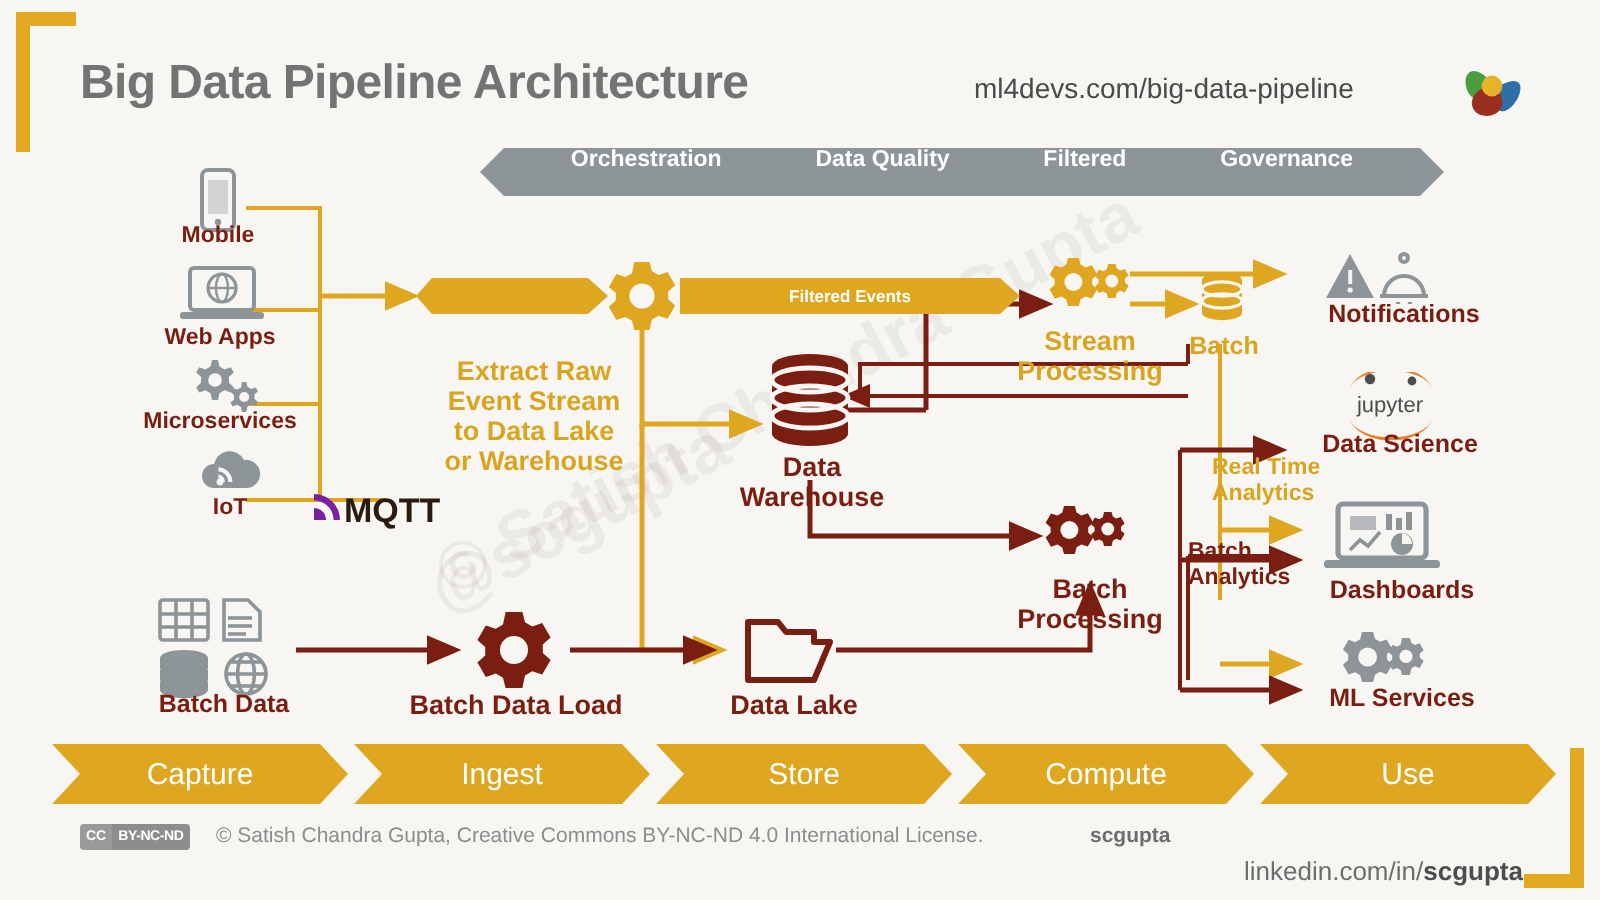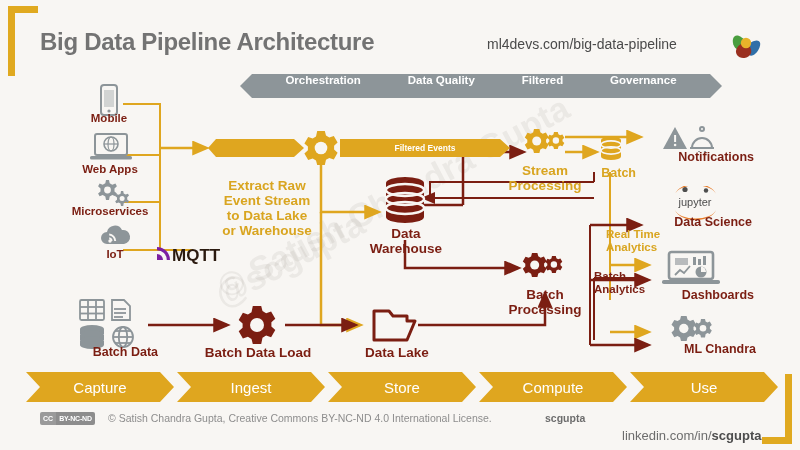--- a/index.html
+++ b/index.html
@@ -32,31 +32,31 @@
   }
   .site-url {
     position: absolute; left: 487px; top: 26px;
     font-size: 14px; color: #4a4a4a;
   }
   .brand-logo { position: absolute; left: 728px; top: 14px; width: 40px; height: 40px; }
 
   
   .gray-bar { position: absolute; left: 240px; top: 74px; width: 482px; height: 24px; }
   .gray-bar .chev-labels {
-    position: absolute; inset: 0; display: flex; align-items: flex-start;
+    position: absolute; inset: 0; display: flex; align-items: flex-end;
     justify-content: space-around; color: #fff; font-size: 11.5px; font-weight: bold;
-    padding: 0 22px;
+    padding: 12px 22px;
   }
 
   
   .lbl { position: absolute; font-weight: bold; text-align: center; line-height: 1.12; }
   .lbl.maroon { color: #7b1e12; }
   .lbl.gold   { color: #d9a520; }
   .lbl.sz11 { font-size: 11.5px; }
-  .lbl.sz12 { font-size: 12.5px; text-align: right; }
+  .lbl.sz12 { font-size: 12.5px; }
   .lbl.sz13 { font-size: 13.5px; }
 
   .icon { position: absolute; }
 
   
   .stages { position: absolute; left: 26px; top: 372px; width: 752px; height: 30px;
             display: flex; gap: 3px; }
   .stage {
     flex: 1; position: relative; height: 30px;
     display: flex; align-items: center; justify-content: center;
@@ -428,21 +428,21 @@
   <div class="icon" style="left:670px;top:315px">
     <svg width="46" height="34" viewBox="0 0 46 34">
       <g fill="#8d9599">
         <path d="M11 1 h5.6 l.9 3.4 2.5 1.5 3.3-1.2 2.8 4.9-2.6 2.4 0 2.8 2.6 2.4-2.8 4.9-3.3-1.2-2.5 1.5L16.6 26 H11 l-.9-3.4-2.5-1.5-3.3 1.2L1.5 17.4 4.1 15l0-2.8-2.6-2.4 2.8-4.9 3.3 1.2 2.5-1.5z"></path>
         <circle cx="13.8" cy="13.5" r="4.7" fill="#f8f6f3"></circle>
         <path d="M31 4 h4 l.6 2.4 1.8 1.1 2.4-.9 2 3.5-1.9 1.7 0 2 1.9 1.7-2 3.5-2.4-.9-1.8 1.1L35 22.5 h-4l-.6-2.4-1.8-1.1-2.4.9-2-3.5 1.9-1.7 0-2-1.9-1.7 2-3.5 2.4.9 1.8-1.1z"></path>
         <circle cx="33" cy="13.2" r="3.3" fill="#f8f6f3"></circle>
       </g>
     </svg>
   </div>
-  <div class="lbl maroon sz12" style="left:646px;top:342px;width:110px">ML Chandra</div>
+  <div class="lbl maroon sz12" style="left:646px;top:342px;width:110px">ML Services</div>
 
   <div class="lbl gold sz11" style="left:606px;top:228px;width:72px;white-space:pre-line;text-align:left">Real Time
 Analytics</div>
   <div class="lbl maroon sz11" style="left:594px;top:270px;width:74px;white-space:pre-line;text-align:left">Batch
 Analytics</div>
 
   <div class="stages">
     <div class="stage">Capture</div>
     <div class="stage">Ingest</div>
     <div class="stage">Store</div>

